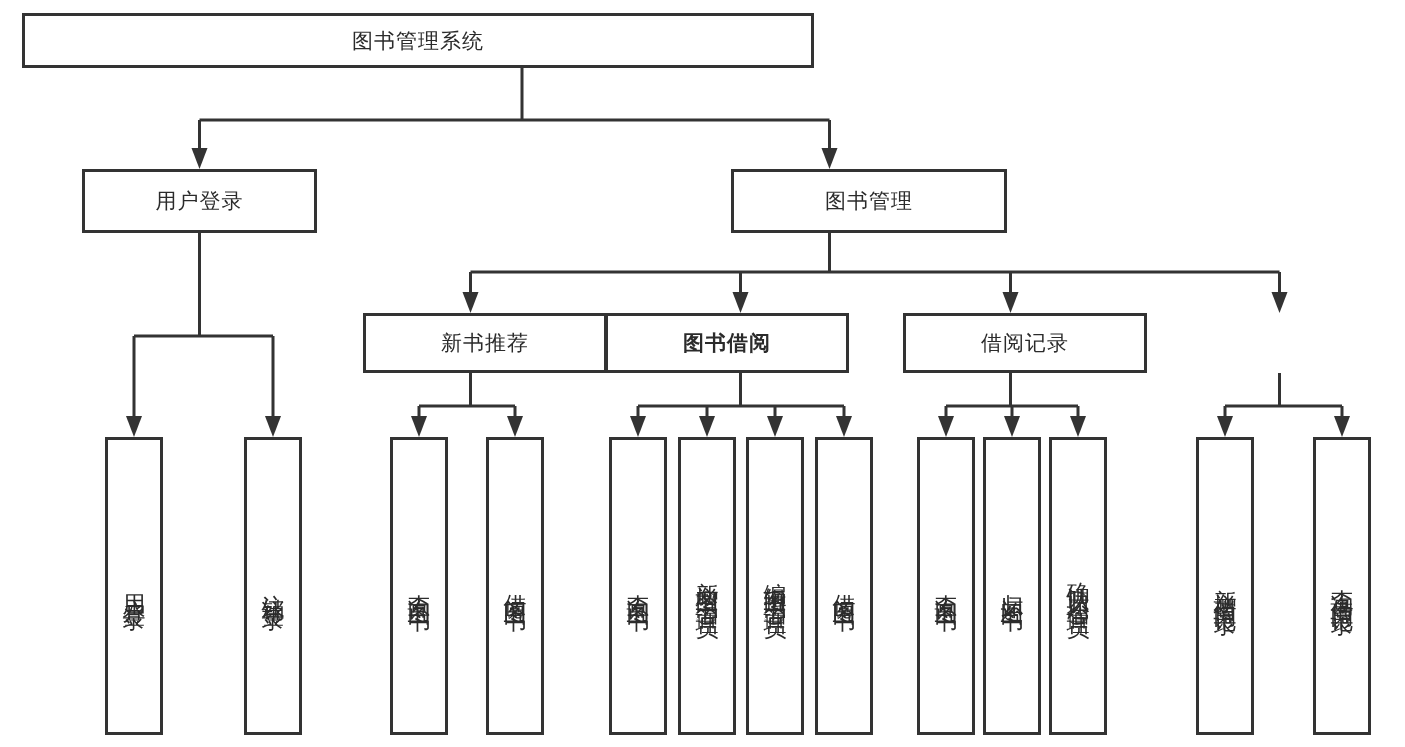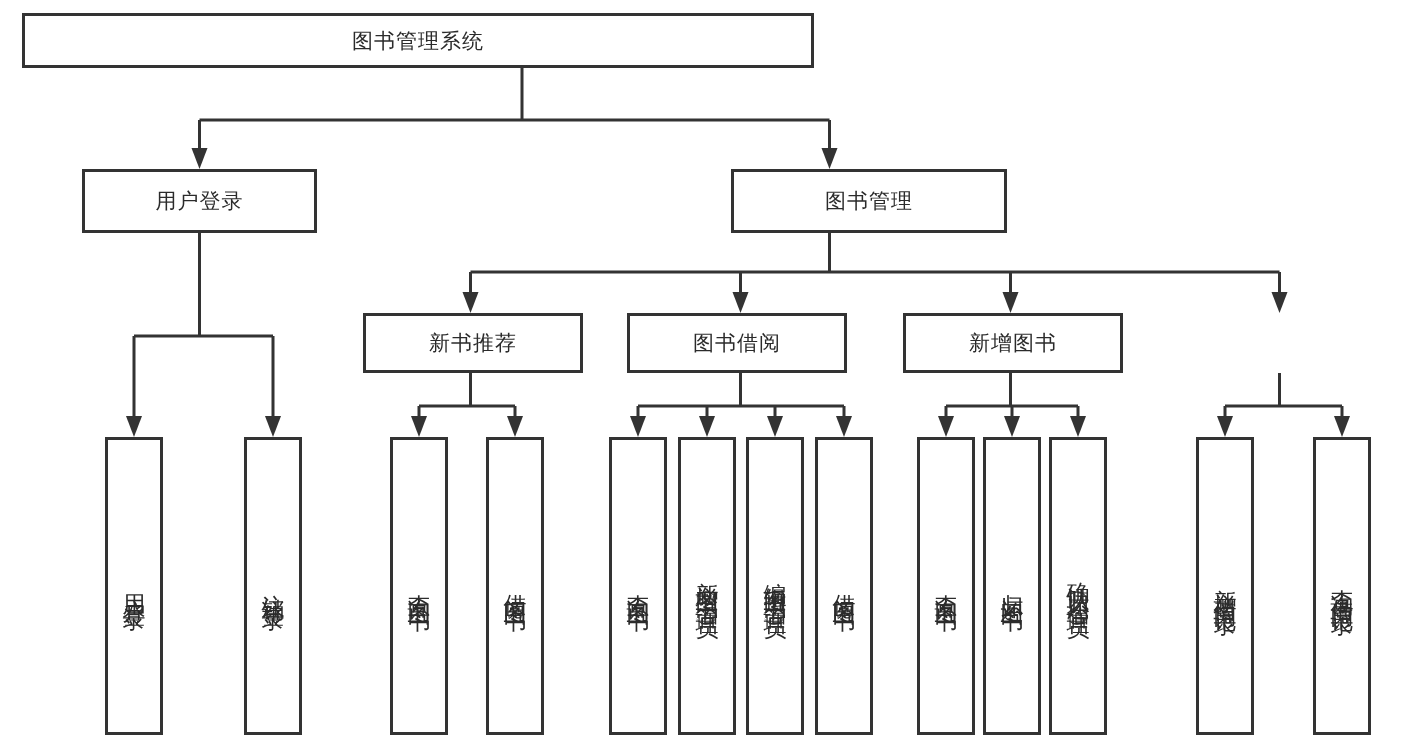--- a/index.html
+++ b/index.html
@@ -47,23 +47,23 @@
     text-orientation: mixed;
     font-size: 23px;
     letter-spacing: 5px;
     color: #2b2b2b;
     white-space: nowrap;
     line-height: 1;
   }
   .root-box   { left: 22px;  top: 13px;  width: 792px; height: 55px; }
   .branch-a   { left: 82px;  top: 169px; width: 235px;  height: 64px; }
   .branch-b   { left: 712px; top: 169px; width: 276px;  height: 64px; margin-left: 19px; }
-  .group      { top: 313px;  width: 220px; height: 60px; }
+  .group      { top: 313px;  width: 244px; height: 60px; }
   .group-0    { left: 363px; }
-  .group-1    { left: 627px; }
+  .group-1    { left: 605px; font-weight: bold; }
   .group-2    { left: 903px; }
   .group-3    { left: 1172px; }
   .leaf-a0 { left: 105px; }  .leaf-a1 { left: 244px; }
   .leaf-b0 { left: 390px; }  .leaf-b1 { left: 486px; }
   .leaf-c0 { left: 609px; }  .leaf-c1 { left: 678px; }
   .leaf-c2 { left: 746px; }  .leaf-c3 { left: 815px; }
   .leaf-d0 { left: 917px; }  .leaf-d1 { left: 983px; }
   .leaf-d2 { left: 1049px; }
   .leaf-e0 { left: 1196px; } .leaf-e1 { left: 1313px; }
   .watermark {
@@ -115,21 +115,21 @@
     </g>
   </svg>
 
   <div class="hbox root-box">图书管理系统</div>
 
   <div class="hbox branch-a">用户登录</div>
   <div class="hbox branch-b">图书管理</div>
 
   <div class="hbox group group-0">新书推荐</div>
   <div class="hbox group group-1">图书借阅</div>
-  <div class="hbox group group-2">新增图书</div>
+  <div class="hbox group group-2">借阅记录</div>
 
   <div class="leaf leaf-a0">
     <span class="vtext">用户登录</span>
   </div>
   <div class="leaf leaf-a1">
     <span class="vtext">注销登录</span>
   </div>
 
   <div class="leaf leaf-b0">
     <span class="vtext">查询图书</span>

